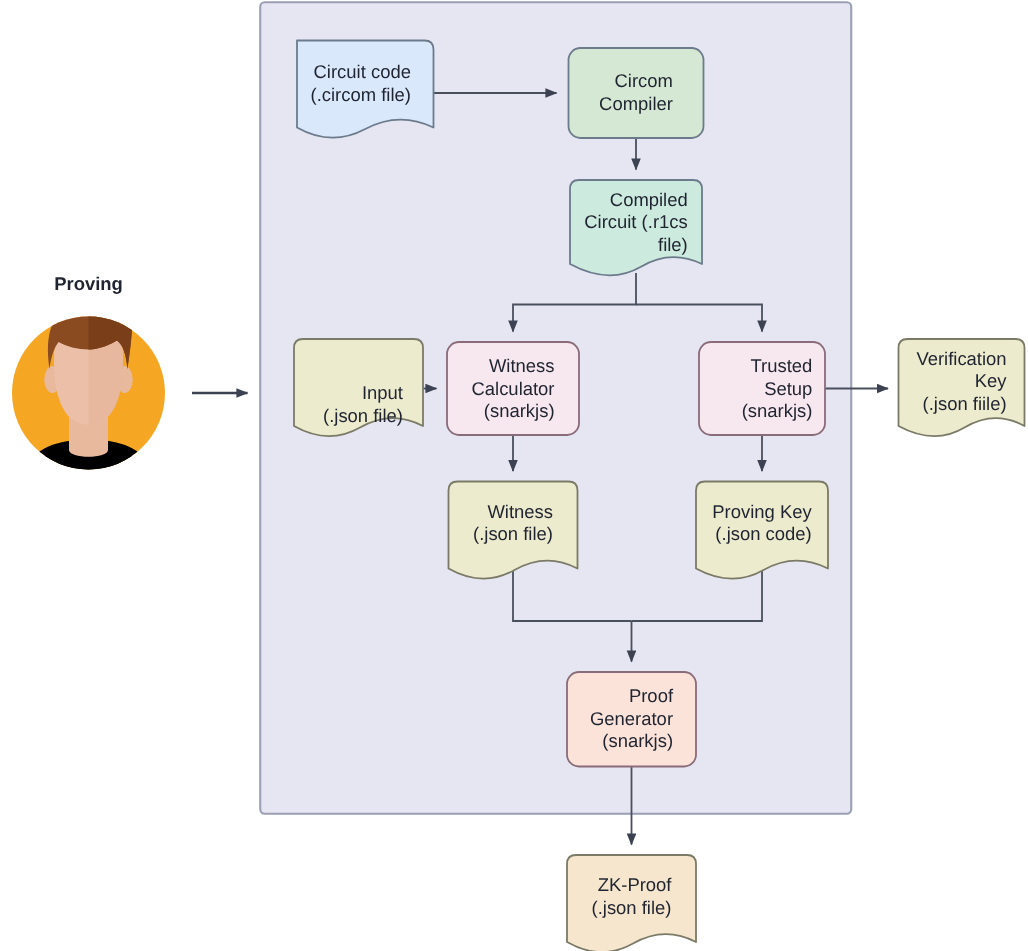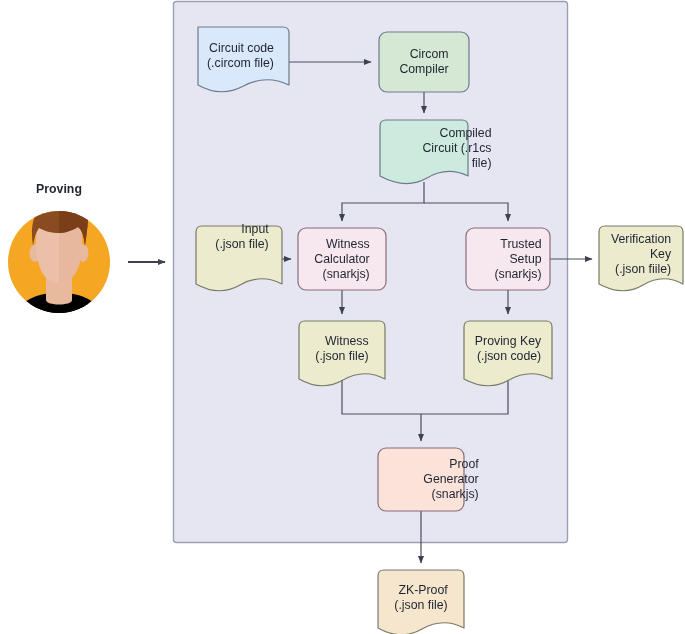--- a/index.html
+++ b/index.html
@@ -122,45 +122,45 @@
 
 
   <div class="prover-title">Proving</div>
 
   <div class="node-label" style="left:192px;top:27px;width:97px;height:58px;">Circuit code
 (.circom file)</div>
 
   <div class="node-label" style="left:379px;top:32px;width:90px;height:60px;">Circom
 Compiler</div>
 
-  <div class="node-label" style="left:380px;top:120px;width:88px;height:56px;padding-left:33px;">Compiled
+  <div class="node-label" style="left:380px;top:120px;width:88px;height:56px;">Compiled
 Circuit (.r1cs
 file)</div>
 
-  <div class="node-label" style="left:196px;top:209px;width:92px;height:56px;">Input
+  <div class="node-label" style="left:196px;top:242px;width:92px;height:56px;">Input
 (.json file)</div>
 
   <div class="node-label" style="left:298px;top:228px;width:88px;height:62px;">Witness
 Calculator
 (snarkjs)</div>
 
   <div class="node-label" style="left:482px;top:228px;width:72px;height:62px;">Trusted
 Setup
 (snarkjs)</div>
 
   <div class="node-label" style="left:599px;top:226px;width:84px;height:56px;">Verification
 Key
 (.json fiile)</div>
 
   <div class="node-label" style="left:299px;top:321px;width:86px;height:56px;">Witness
 (.json file)</div>
 
   <div class="node-label" style="left:464px;top:321px;width:88px;height:56px;">Proving Key
 (.json code)</div>
 
-  <div class="node-label" style="left:378px;top:448px;width:86px;height:63px;padding-left:30px;">Proof
+  <div class="node-label" style="left:378px;top:448px;width:86px;height:63px;">Proof
 Generator
 (snarkjs)</div>
 
   <div class="node-label" style="left:378px;top:570px;width:86px;height:56px;">ZK-Proof
 (.json file)</div>
 
 </div>
 
 </body></html>

